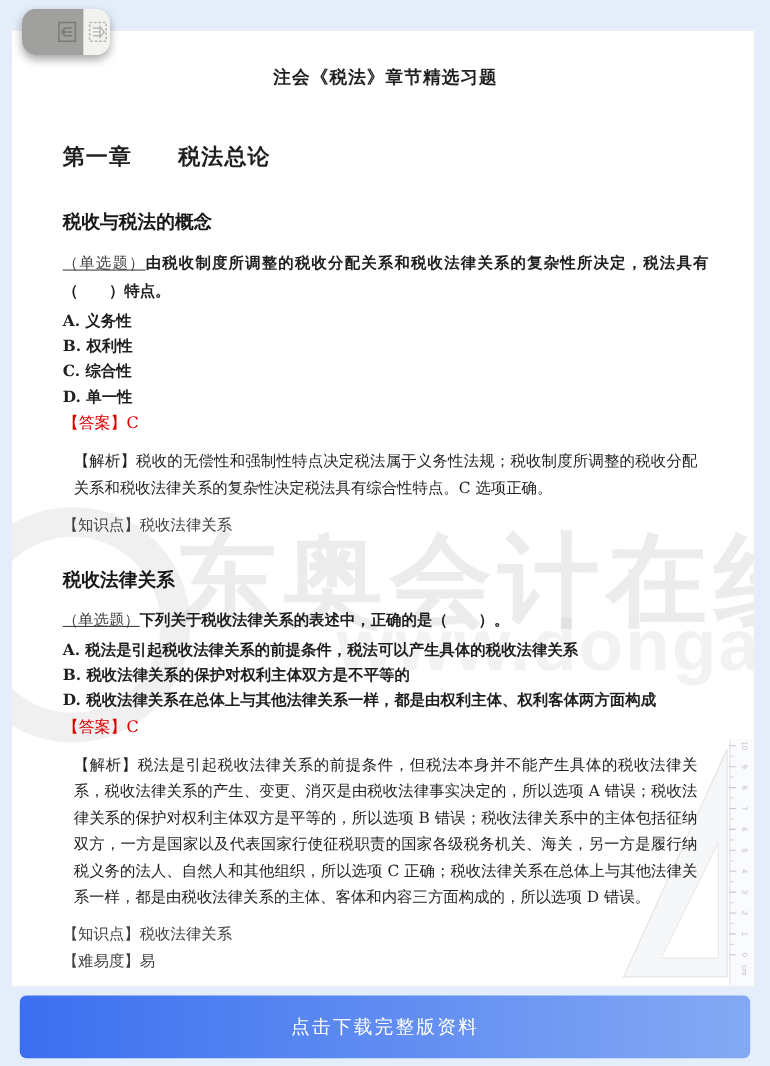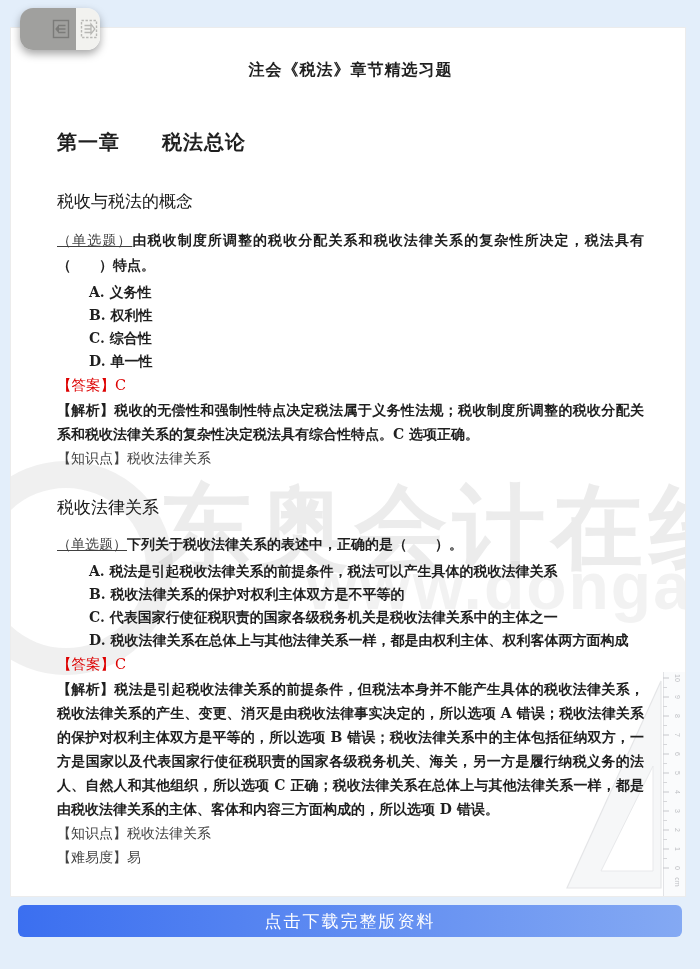--- a/index.html
+++ b/index.html
@@ -32,29 +32,29 @@
     margin:27px 0 0 0;text-align:center;
     font-size:16px;font-weight:bold;letter-spacing:1px;line-height:30px;
   }
   .chapter-title{
     margin:43px 0 0 0;
     font-size:20px;font-weight:bold;letter-spacing:1px;line-height:28px;
   }
   .section-heading{
     margin:34px 0 0 0;
     font-family:"Liberation Sans","DejaVu Sans",sans-serif;
-    font-size:17px;font-weight:normal;line-height:23px;color:#171717;
+    font-size:17px;font-weight:bold;line-height:23px;color:#171717;
   }
   .stem{margin:15px 0 0 0;font-size:14px;line-height:25px;text-align:justify;}
   .qtype{color:#404040;font-weight:normal;text-decoration:underline;}
   .qtext{font-weight:bold;}
   .opt{font-size:14px;line-height:23px;font-weight:bold;}
-  .opts{margin-top:3px;margin-left:32px;}
+  .opts{margin-top:3px;}
   .answer-line{font-size:14.5px;line-height:25px;font-weight:normal;color:#dd0000;}
-  .analysis{margin:0;font-size:14px;line-height:24px;font-weight:bold;text-align:justify;}
+  .analysis{margin:10px;font-size:14px;line-height:24px;font-weight:normal;text-align:justify;}
   .meta-line{font-size:14px;line-height:24px;color:#434343;}
   .sec2{margin-top:26px;}
   .q2stem{margin-top:13px;}
   
   .wm-ring{
     position:absolute;left:-52px;top:433px;width:160px;height:160px;z-index:1;
     border-radius:50%;border:27px solid rgba(160,160,160,.16);
   }
   .wm-text1{
     position:absolute;left:148px;top:438px;z-index:1;white-space:nowrap;
@@ -63,21 +63,21 @@
   }
   .wm-text2{
     position:absolute;left:295px;top:520px;z-index:1;white-space:nowrap;
     font-family:"Liberation Sans","DejaVu Sans",sans-serif;
     font-size:66px;font-weight:bold;letter-spacing:2px;color:rgba(180,180,180,.17);
   }
   
   .ruler{position:absolute;right:0;bottom:0;z-index:2;}
   
   .download-btn{
-    position:absolute;left:18px;right:18px;top:905px;height:32px;z-index:30;
+    position:absolute;left:18px;right:18px;top:905px;height:57px;z-index:30;
     border:none;border-radius:6px;cursor:pointer;
     background:linear-gradient(90deg,#3b6ff0 0%,#84a9f3 100%);
     color:#ffffff;font-size:17px;letter-spacing:2px;
     font-family:"Liberation Sans","DejaVu Sans",sans-serif;
   }
 </style>
 </head>
 <body>
 
 <div class="nav-pill">
@@ -140,21 +140,20 @@
     </div>
     <div class="answer-line"><span>【答案】</span><span>C</span></div>
     <p class="analysis"><span>【解析】</span><span>税收的无偿性和强制性特点决定税法属于义务性法规；税收制度所调整的税收分配关系和税收法律关系的复杂性决定税法具有综合性特点。C 选项正确。</span></p>
     <div class="meta-line"><span>【知识点】</span><span>税收法律关系</span></div>
 
     <h3 class="section-heading sec2">税收法律关系</h3>
     <p class="stem q2stem"><span class="qtype">（单选题）</span><span class="qtext">下列关于税收法律关系的表述中，正确的是（　　）。</span></p>
     <div class="opts">
       <div class="opt">A. 税法是引起税收法律关系的前提条件，税法可以产生具体的税收法律关系</div>
       <div class="opt">B. 税收法律关系的保护对权利主体双方是不平等的</div>
-      <div class="opt">C. 代表国家行使征税职责的国家各级税务机关是税收法律关系中的主体之一</div>
       <div class="opt">D. 税收法律关系在总体上与其他法律关系一样，都是由权利主体、权利客体两方面构成</div>
     </div>
     <div class="answer-line"><span>【答案】</span><span>C</span></div>
     <p class="analysis"><span>【解析】</span><span>税法是引起税收法律关系的前提条件，但税法本身并不能产生具体的税收法律关系，税收法律关系的产生、变更、消灭是由税收法律事实决定的，所以选项 A 错误；税收法律关系的保护对权利主体双方是平等的，所以选项 B 错误；税收法律关系中的主体包括征纳双方，一方是国家以及代表国家行使征税职责的国家各级税务机关、海关，另一方是履行纳税义务的法人、自然人和其他组织，所以选项 C 正确；税收法律关系在总体上与其他法律关系一样，都是由税收法律关系的主体、客体和内容三方面构成的，所以选项 D 错误。</span></p>
     <div class="meta-line"><span>【知识点】</span><span>税收法律关系</span></div>
     <div class="meta-line"><span>【难易度】</span><span>易</span></div>
 
   </div>
 </div>
 

